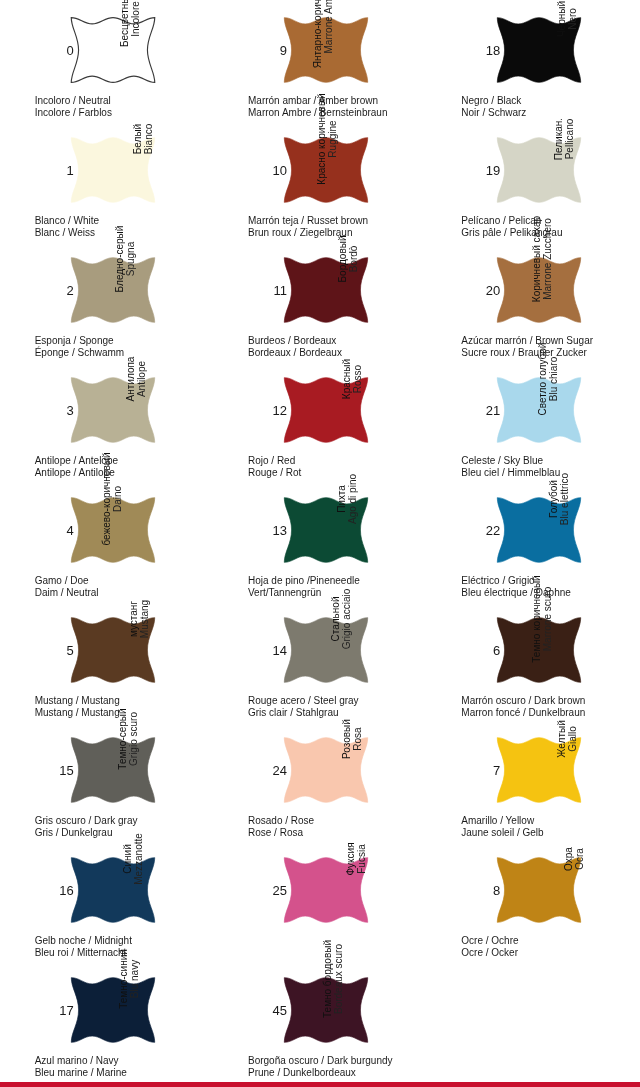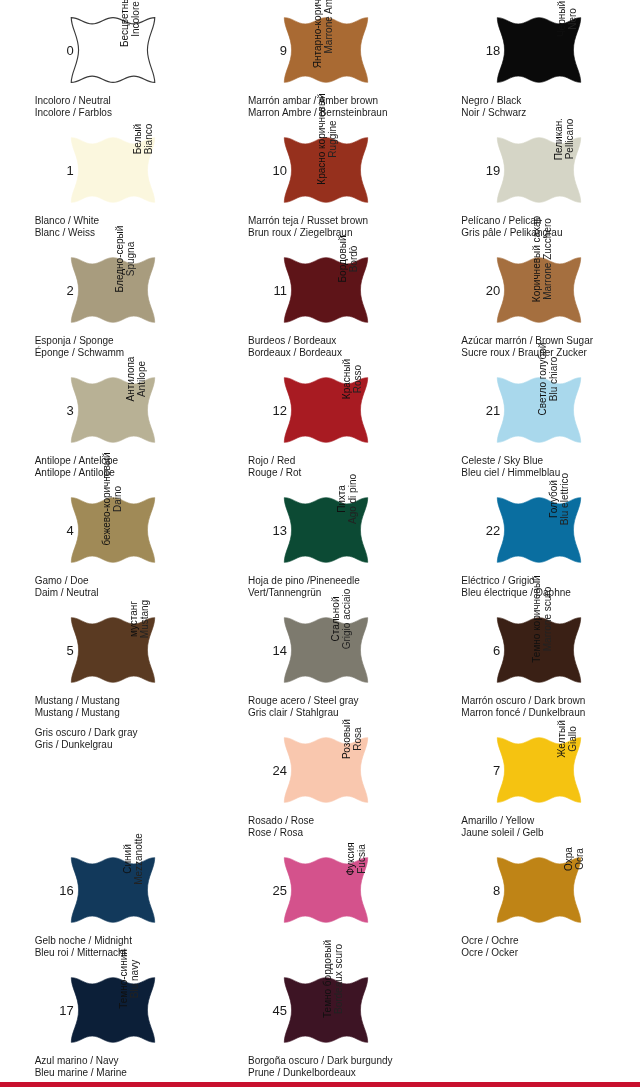--- a/index.html
+++ b/index.html
@@ -476,20 +476,32 @@
             </div>
           </div>
           <div class="labels">
             <div>Marrón oscuro / Dark brown</div>
             <div>Marron foncé / Dunkelbraun</div>
           </div>
         </div>
       </div>
       <div class="cell">
         <div class="swatch-wrap">
+          <div class="hide-area">
+            <svg class="hide-svg" viewBox="0 0 92 70" preserveAspectRatio="xMidYMid meet">
+              <path d="M6,4 C14,4 18,10 26,10 C34,10 38,4 46,4 C54,4 58,10 66,10 C74,10 78,4 86,4 C86,14 79,22 79,35 C79,48 86,56 86,66 C78,66 74,60 66,60 C58,60 54,66 46,66 C38,66 34,60 26,60 C18,60 14,66 6,66 C6,56 13,48 13,35 C13,22 6,14 6,4 Z" fill="#605f59" stroke="#605f59" stroke-width="0.6"></path>
+            </svg>
+            <div class="num">15</div>
+            <div class="vertical">
+              <div class="vertical-inner">
+                <span class="v-ru">Темно-серый</span>
+                <span class="v-it">Grigio scuro</span>
+              </div>
+            </div>
+          </div>
           <div class="labels">
             <div>Gris oscuro / Dark gray</div>
             <div>Gris / Dunkelgrau</div>
           </div>
         </div>
       </div>
       <div class="cell">
         <div class="swatch-wrap">
           <div class="hide-area">
             <svg class="hide-svg" viewBox="0 0 92 70" preserveAspectRatio="xMidYMid meet">

